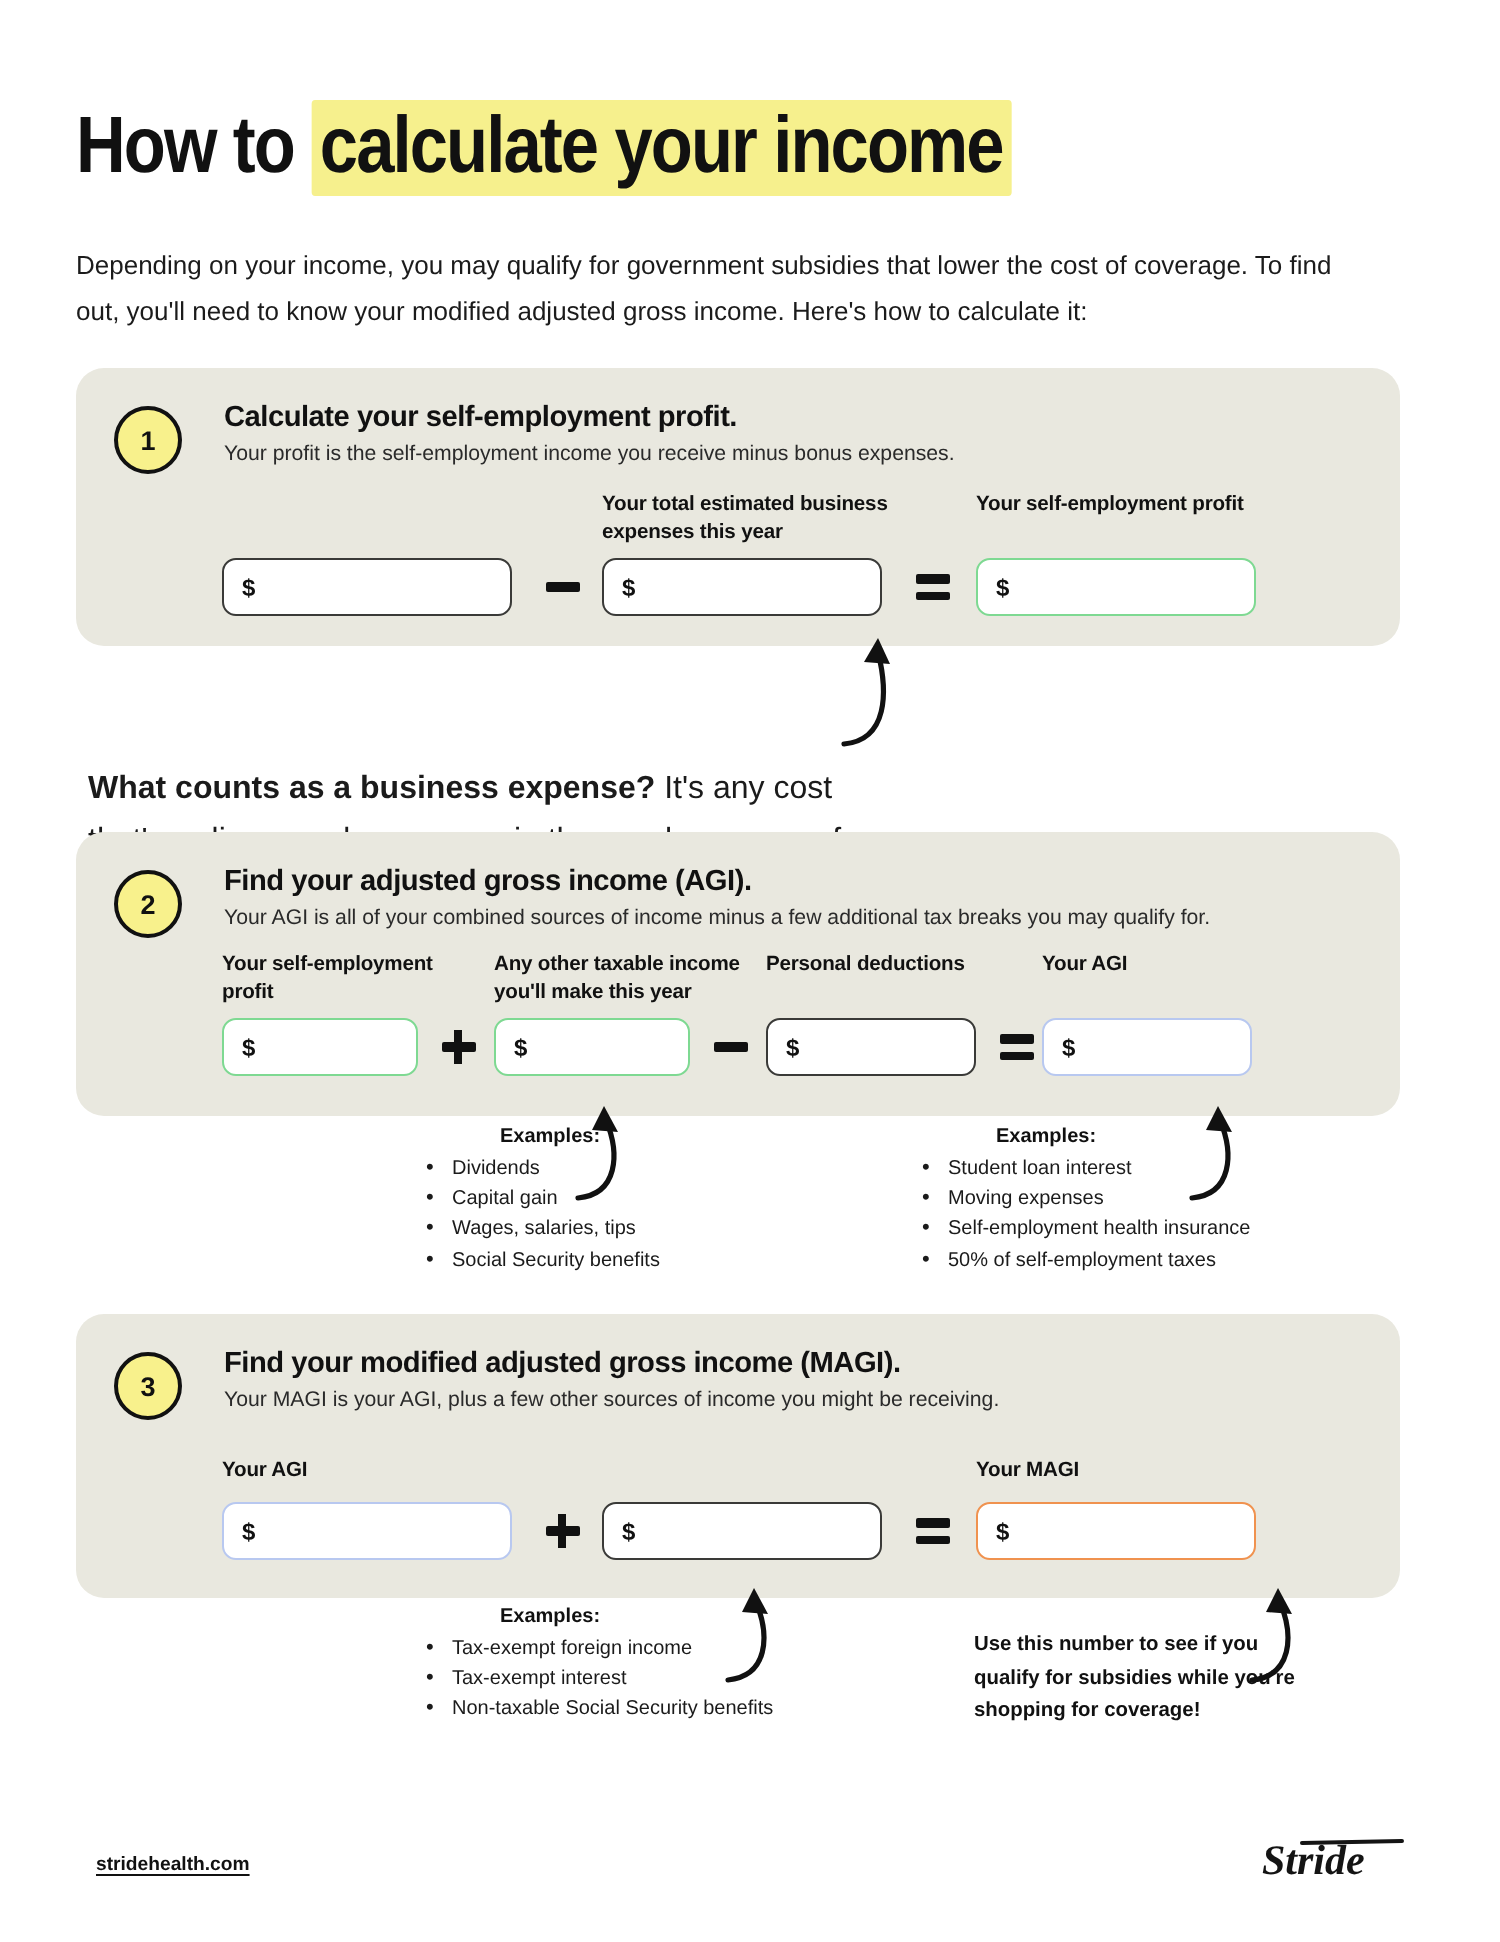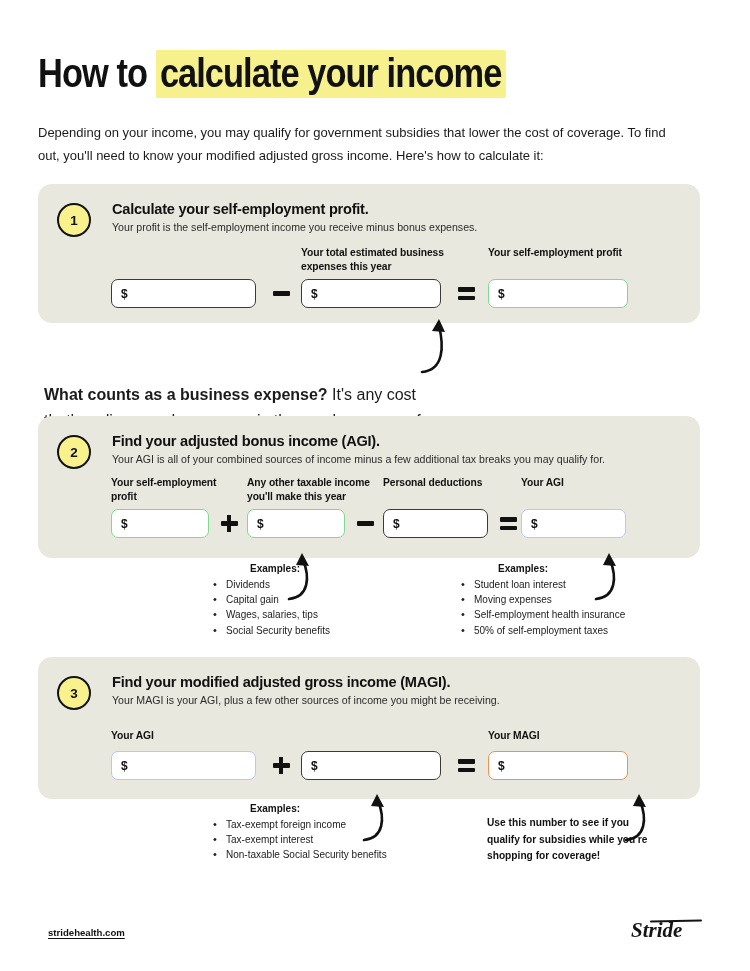--- a/index.html
+++ b/index.html
@@ -151,21 +151,21 @@
     <path d="M21,3 L27,16 L14,15 Z" fill="#111"></path>
   </svg>
 
   <div class="note" style="left:44px; top:342px; width:378px;">
     <b>What counts as a business expense?</b><span> It's any cost that's ordinary and necessary in the regular course of business — in other words, it's a reasonable, unavoidable expense in your industry.</span>
   </div>
 
   <div class="card" id="card2">
     <div class="badge">2</div>
     <div class="step-head">
-      <div class="step-title">Find your adjusted bonus income (AGI).</div>
+      <div class="step-title">Find your adjusted gross income (AGI).</div>
       <div class="step-sub">Your AGI is all of your combined sources of income minus a few additional tax breaks you may qualify for.</div>
     </div>
 
     <div class="formula">
       <div class="fld-label" style="left:73px; top:60px; width:132px;">Your self-employment profit</div>
       <div class="inp green" style="left:73px; top:93px; width:98px;">
         <span class="dollar">$</span>
       </div>
 
       <div class="op plus" style="left:175px; top:93px; width:32px; height:29px;">

